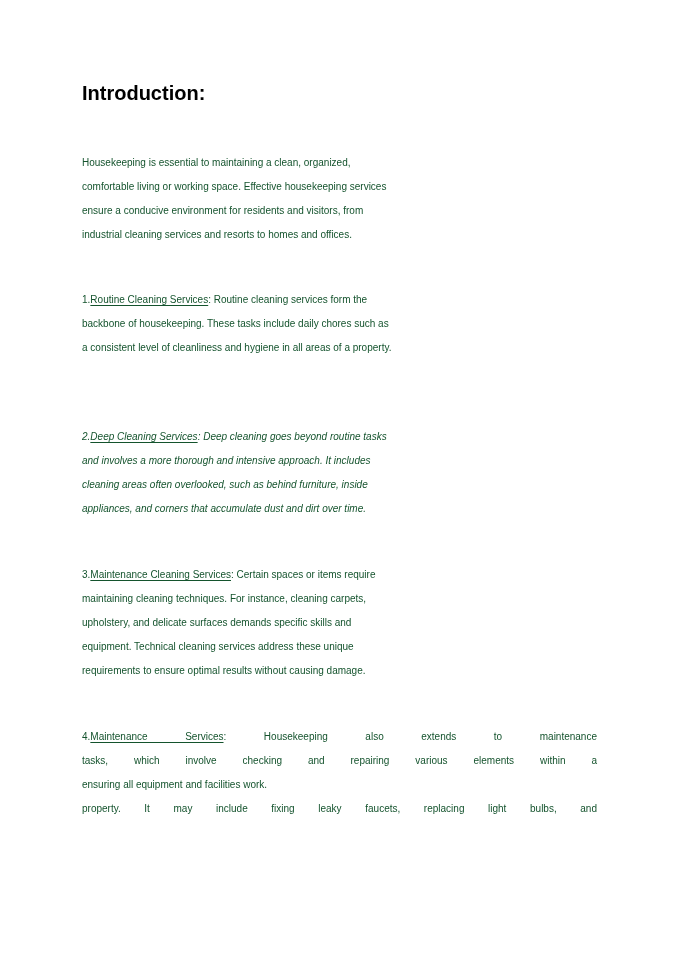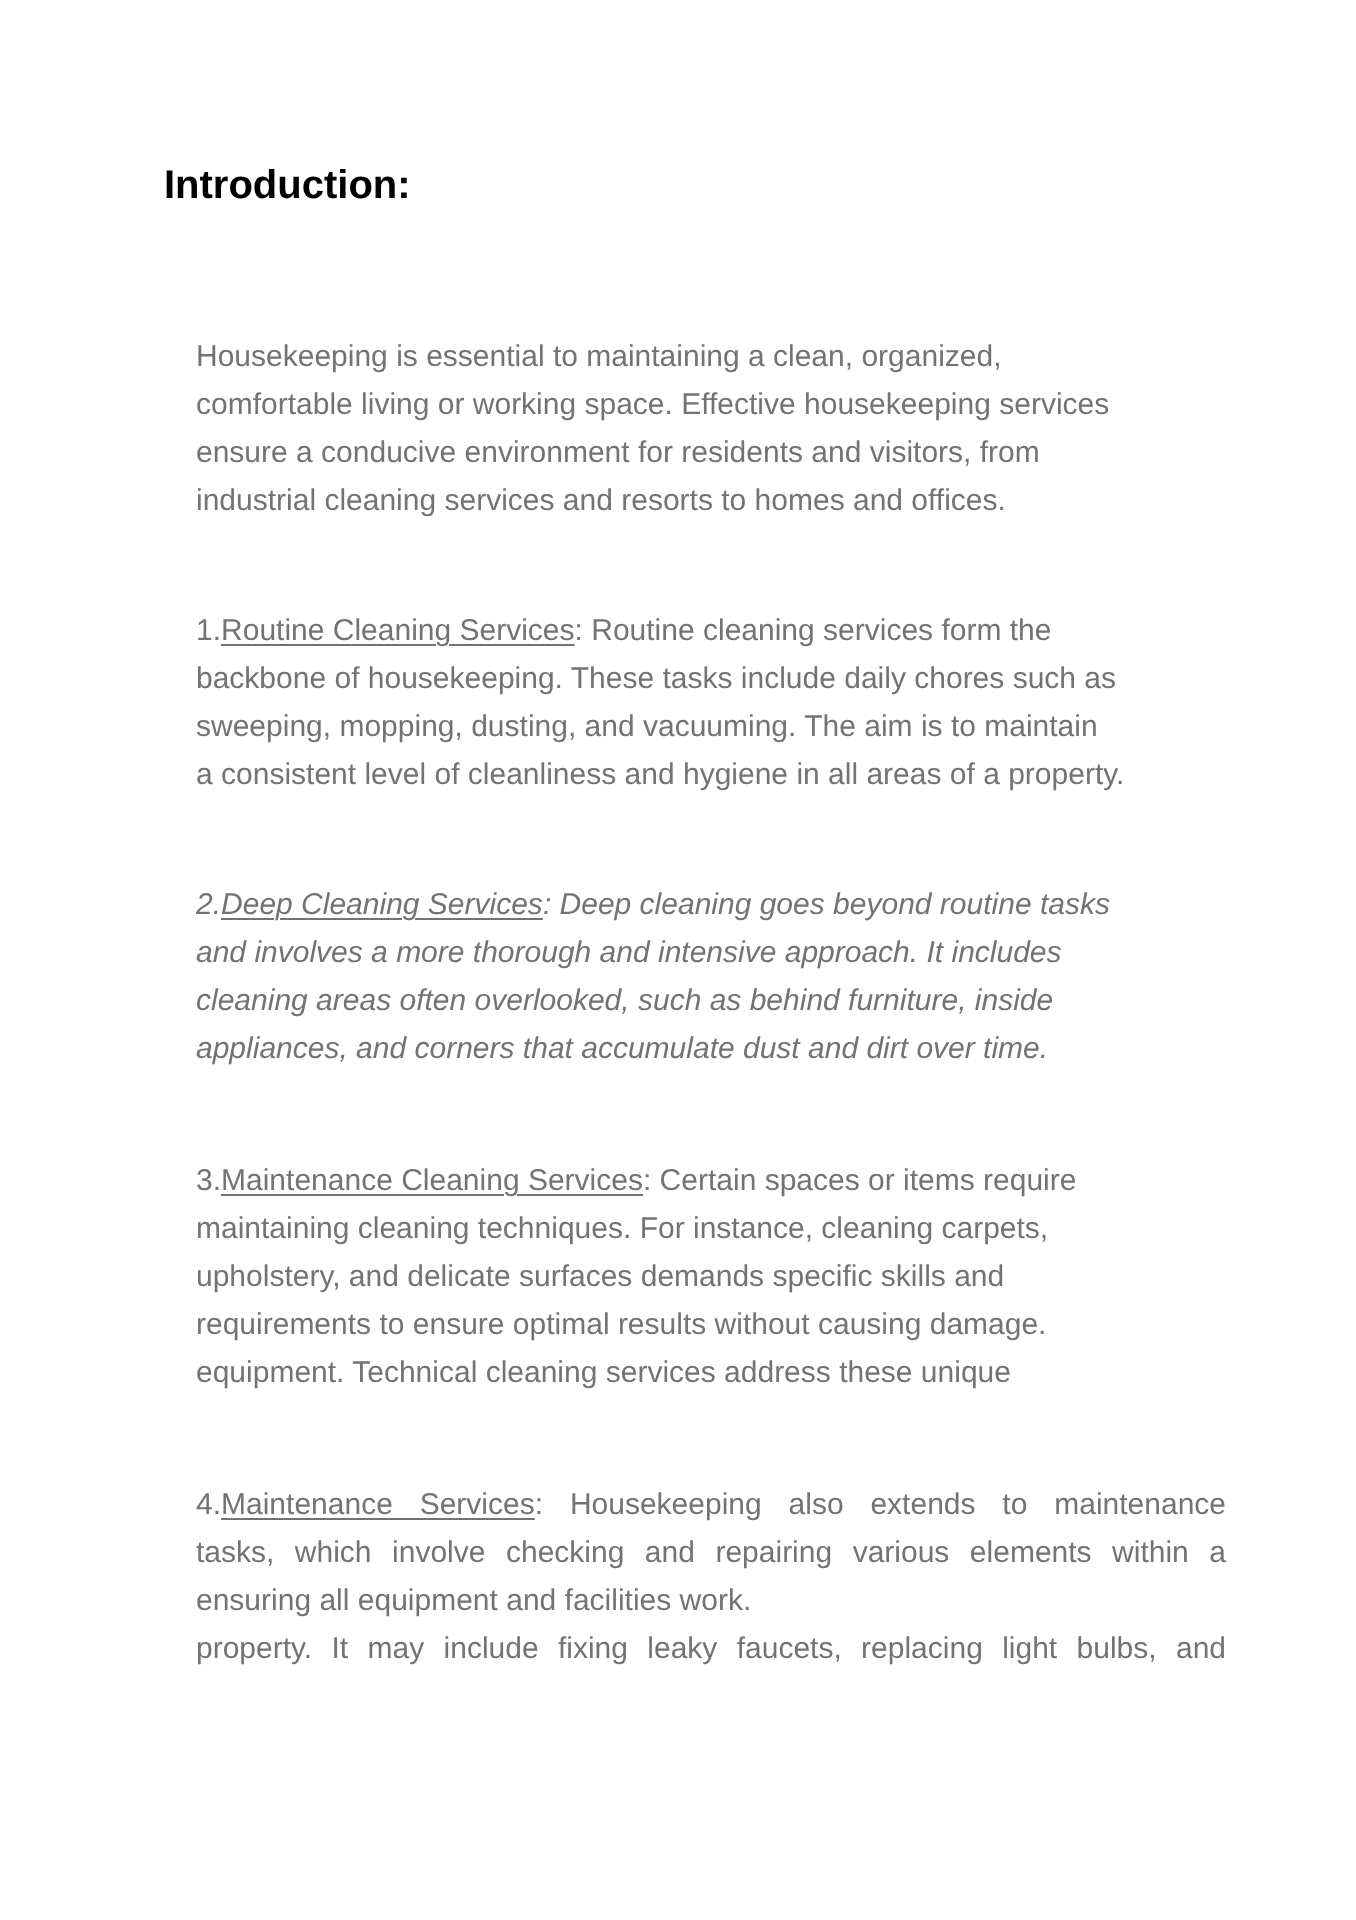--- a/index.html
+++ b/index.html
@@ -29,24 +29,24 @@
       top: 82px;
       margin: 0;
       font-size: 20px;
       font-weight: bold;
       color: #000000;
       letter-spacing: 0px;
     }
     .para {
       position: absolute;
       left: 82px;
-      margin: 16px;
-      font-size: 15px;
+      margin: 0;
+      font-size: 10px;
       line-height: 24px;
-      color: #737373;
+      color: #14532d;
     }
     .para.intro { top: 151px; width: 500px; }
     .para.p1 { top: 288px; width: 510px; }
     .para.p2 { top: 425px; width: 500px; font-style: italic; }
     .para.p3 { top: 563px; width: 490px; }
     .para.p4 { top: 725px; width: 515px; text-align: justify; }
     .line { display: block; white-space: nowrap; }
     .para.p4 .line { white-space: normal; text-align: justify; text-align-last: justify; }
     .para.p4 .line.last { text-align-last: left; }
     .title-link {
@@ -65,37 +65,36 @@
   <p class="para intro">
     <span class="line">Housekeeping is essential to maintaining a clean, organized,</span>
     <span class="line">comfortable living or working space. Effective housekeeping services</span>
     <span class="line">ensure a conducive environment for residents and visitors, from</span>
     <span class="line">industrial cleaning services and resorts to homes and offices.</span>
   </p>
 
   <p class="para p1">
     <span class="line"><span>1.</span><span class="title-link">Routine Cleaning Services</span><span>: Routine cleaning services form the</span></span>
     <span class="line">backbone of housekeeping.  These tasks include daily chores such as</span>
-    <span class="line">sweeping,  mopping,  dusting,  and vacuuming.  The aim is to maintain</span>
     <span class="line">a consistent level of cleanliness and hygiene  in all areas of a property.</span>
   </p>
 
   <p class="para p2">
     <span class="line"><span>2.</span><span class="title-link">Deep Cleaning Services</span><span>: Deep cleaning goes beyond routine tasks</span></span>
     <span class="line">and involves a more thorough and intensive approach. It includes</span>
     <span class="line">cleaning areas often overlooked, such as behind  furniture,  inside</span>
     <span class="line">appliances, and corners that accumulate dust and dirt over time.</span>
   </p>
 
   <p class="para p3">
     <span class="line"><span>3.</span><span class="title-link">Maintenance Cleaning Services</span><span>: Certain spaces or items require</span></span>
     <span class="line">maintaining cleaning techniques.  For instance, cleaning carpets,</span>
     <span class="line">upholstery, and delicate surfaces demands  specific skills and</span>
+    <span class="line">equipment.  Technical cleaning services address these unique</span>
     <span class="line">requirements  to ensure optimal results without causing damage.</span>
-    <span class="line">equipment.  Technical cleaning services address these unique</span>
   </p>
 
   <p class="para p4">
     <span class="line"><span>4.</span><span class="title-link">Maintenance Services</span><span>: Housekeeping also extends to maintenance</span></span>
     <span class="line">tasks, which involve checking and repairing various elements within a</span>
     <span class="line last">ensuring  all equipment  and facilities work.</span>
     <span class="line">property. It may include fixing leaky faucets, replacing light bulbs, and</span>
   </p>
 
 </div>

